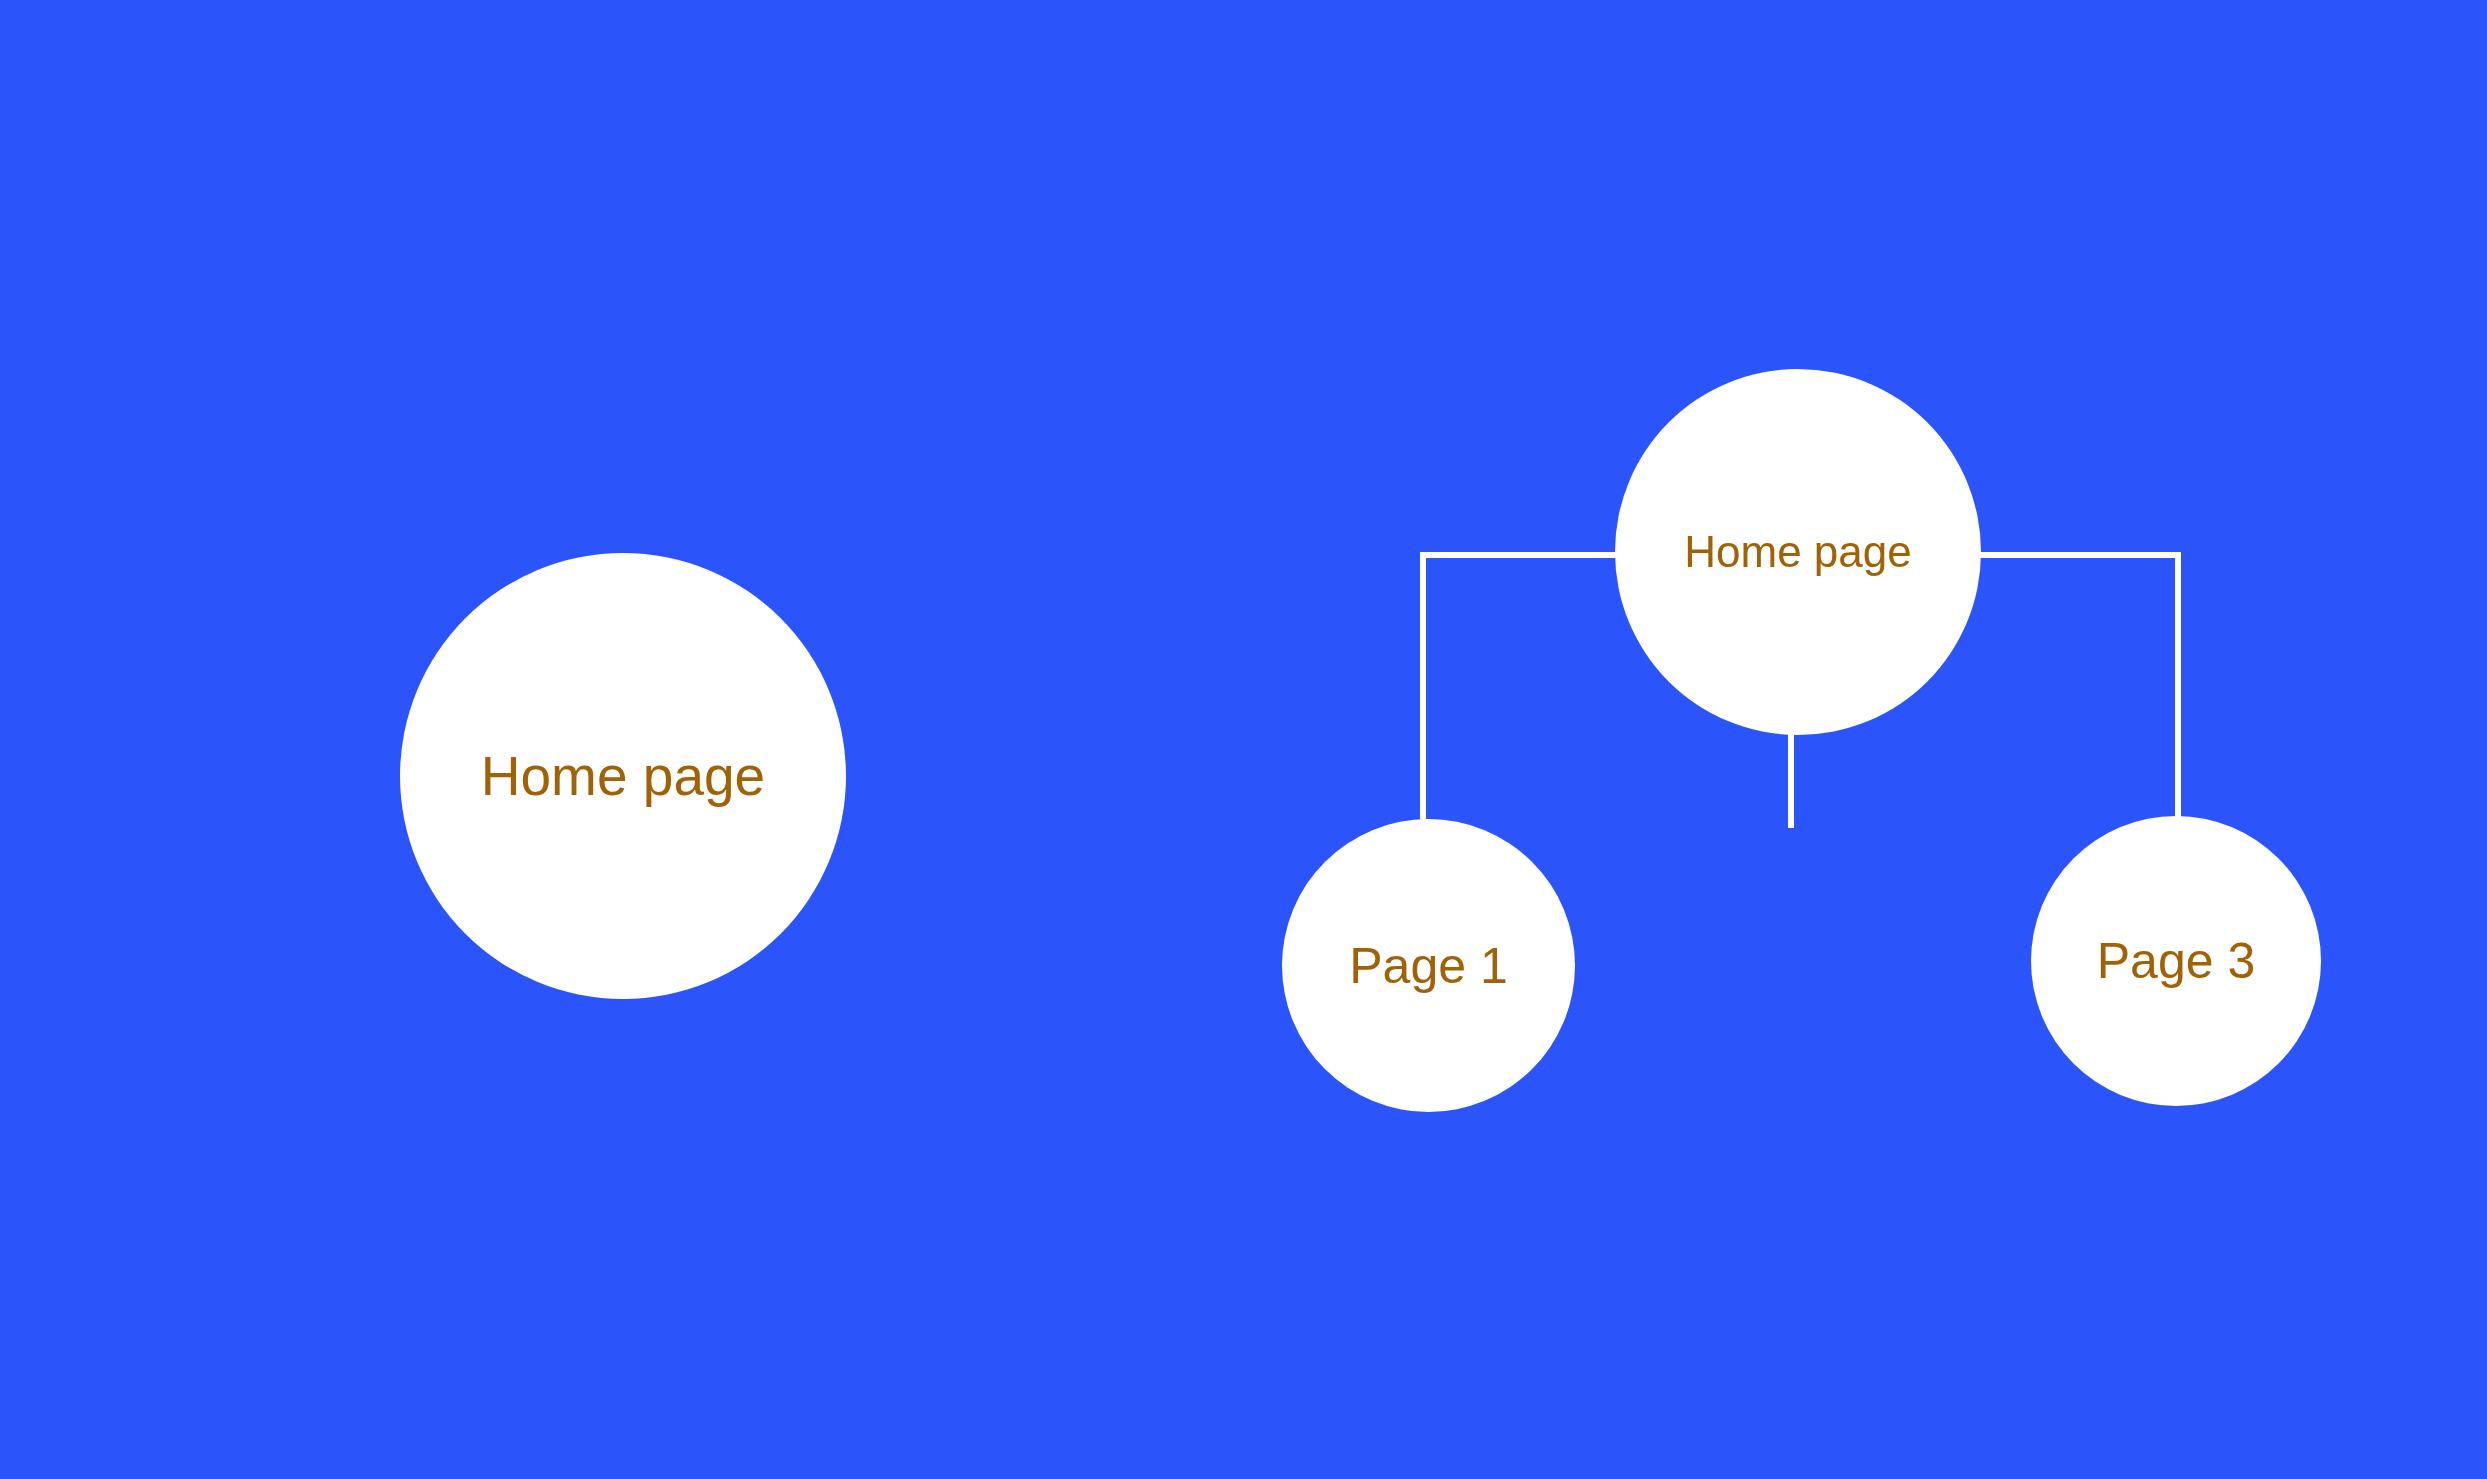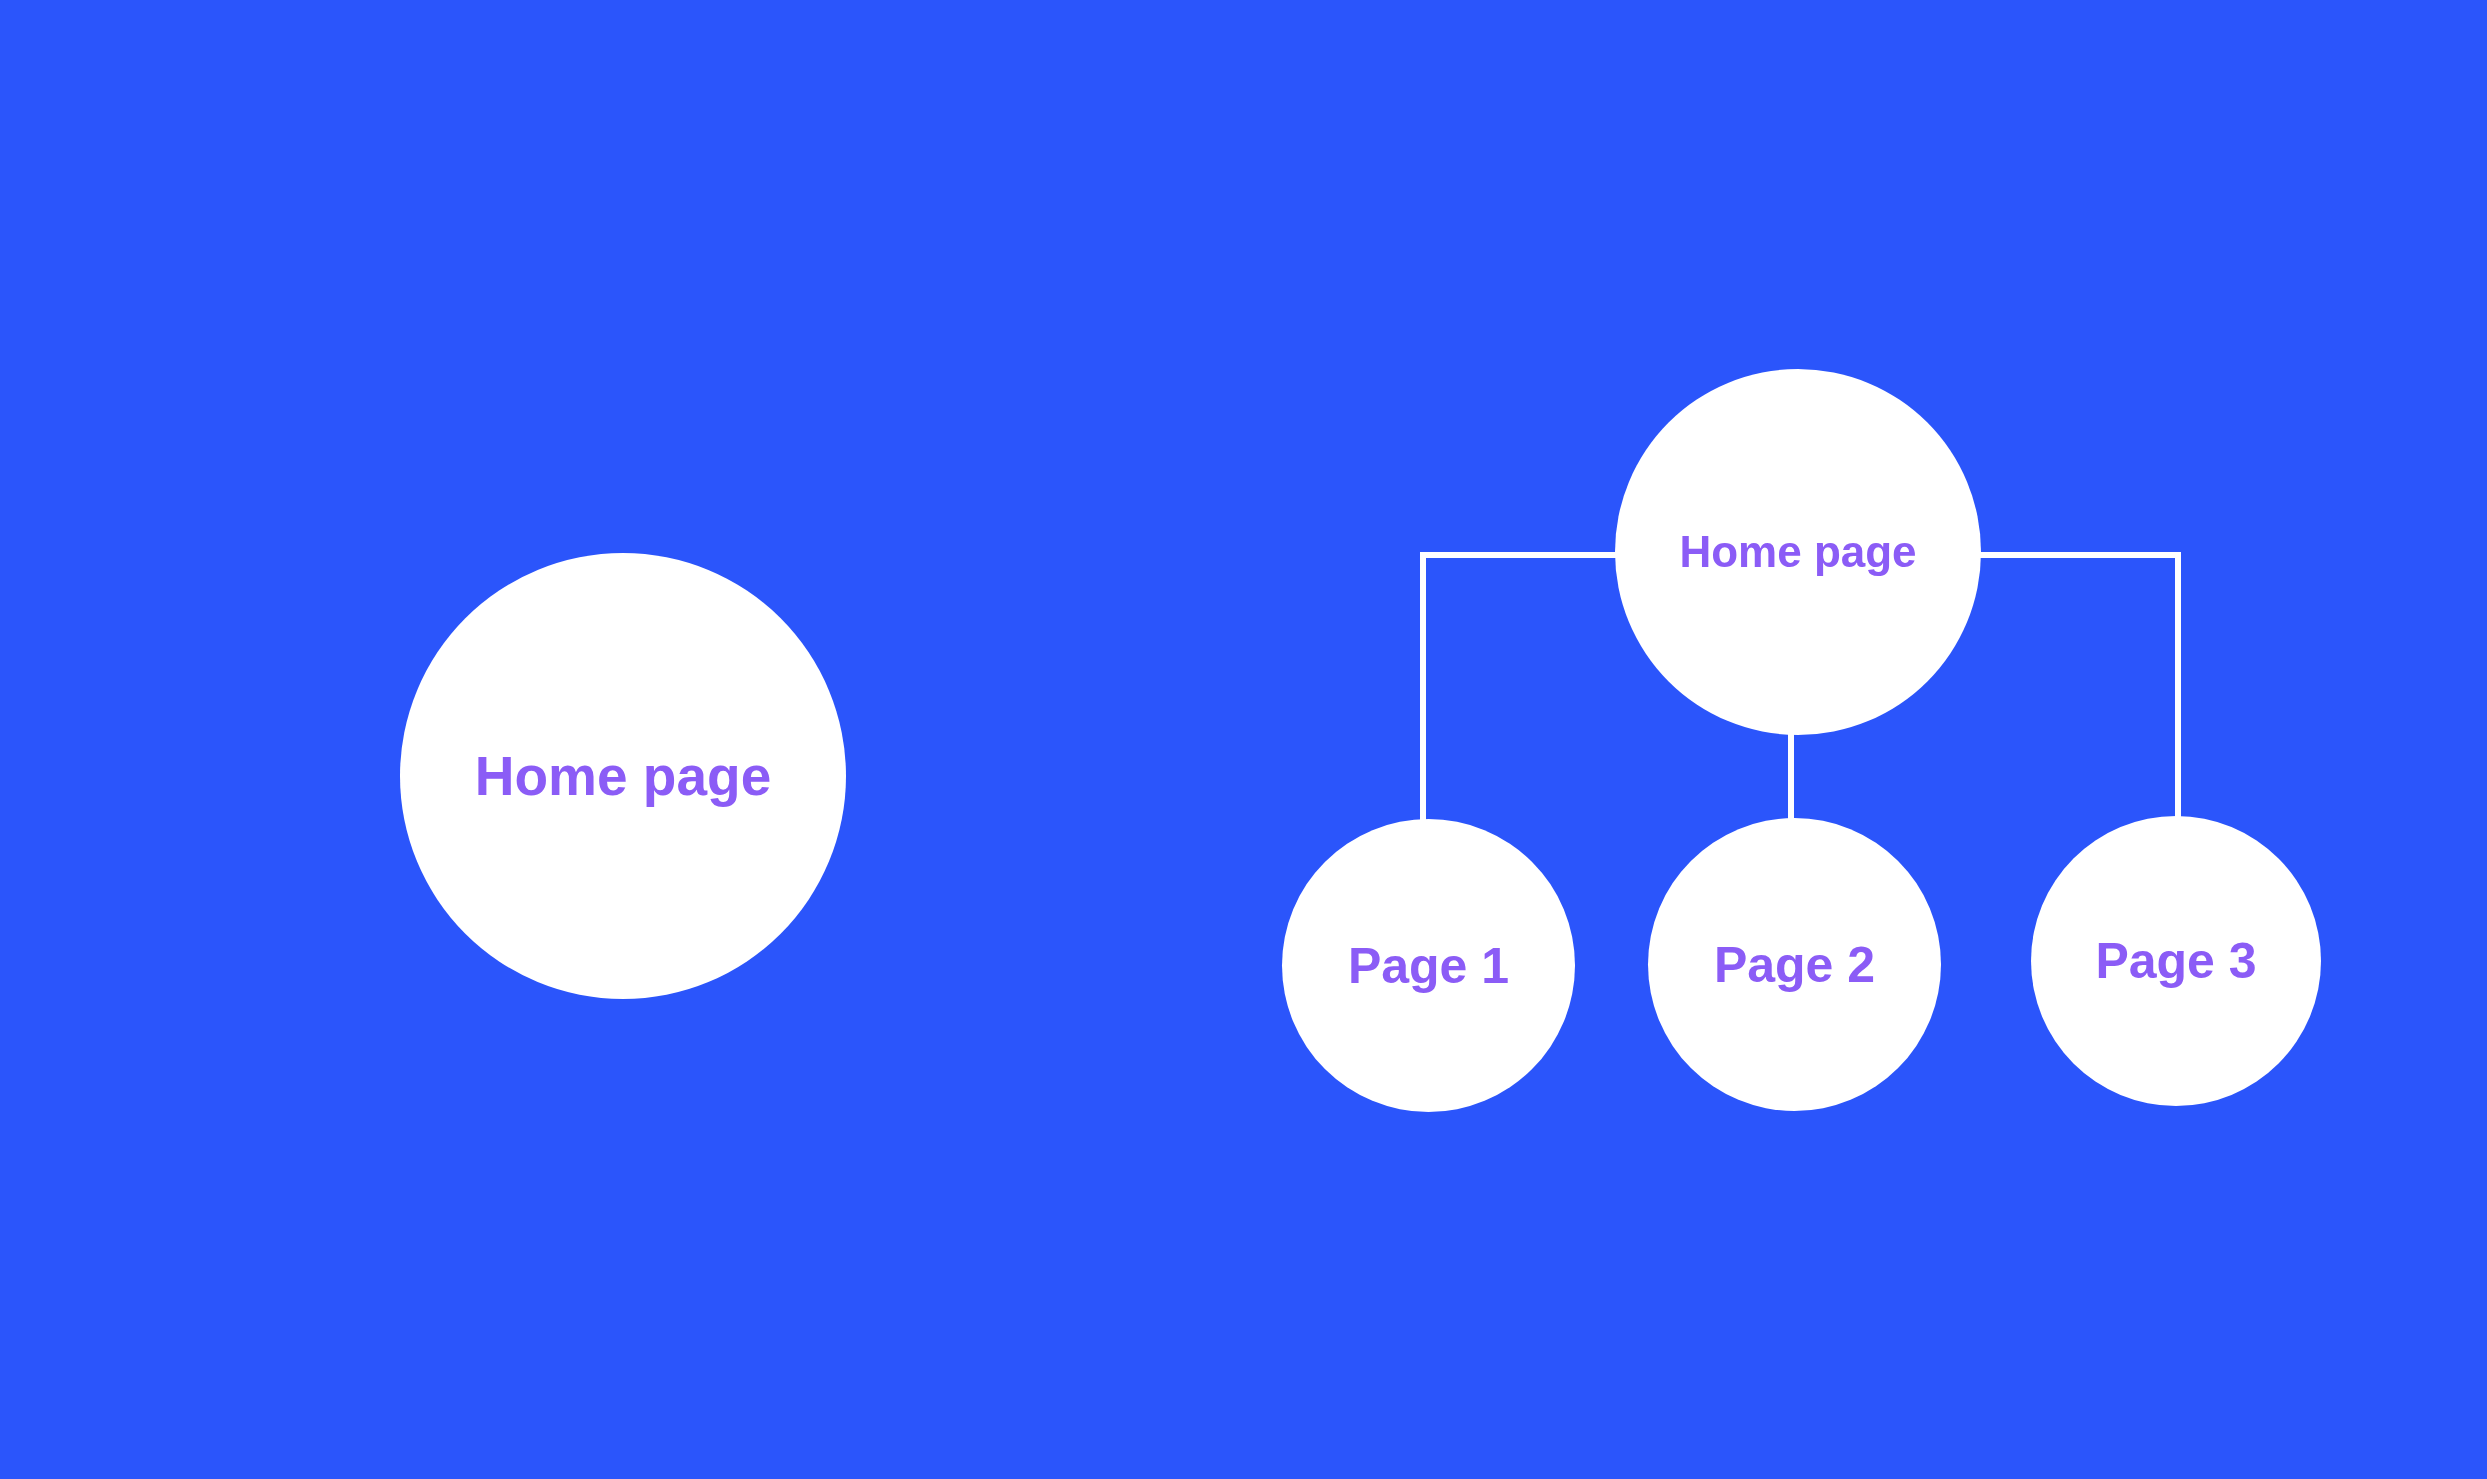--- a/index.html
+++ b/index.html
@@ -43,22 +43,22 @@
   .node {
     position: absolute;
     background: #FFFFFF;
     border-radius: 50%;
     display: flex;
     align-items: center;
     justify-content: center;
     z-index: 2;
   }
   .node-label {
-    color: #8b5cf6;
-    font-weight: 700;
+    color: #a16207;
+    font-weight: 400;
     white-space: nowrap;
     letter-spacing: 0px;
     line-height: 1;
   }
 
   
   .node-solo {
     left: 400px;
     top: 553px;
     width: 446px;
@@ -100,22 +100,19 @@
   </div>
 
   <div class="node node-home-tree">
     <span class="node-label">Home page</span>
   </div>
 
   <div class="node node-child node-page-1">
     <span class="node-label">Page 1</span>
   </div>
 
-  <div class="node node-child node-page-2">
-    <span class="node-label">Page 2</span>
-  </div>
 
   <div class="node node-child node-page-3">
     <span class="node-label">Page 3</span>
   </div>
 
 </div>
 
 
 </body></html>

